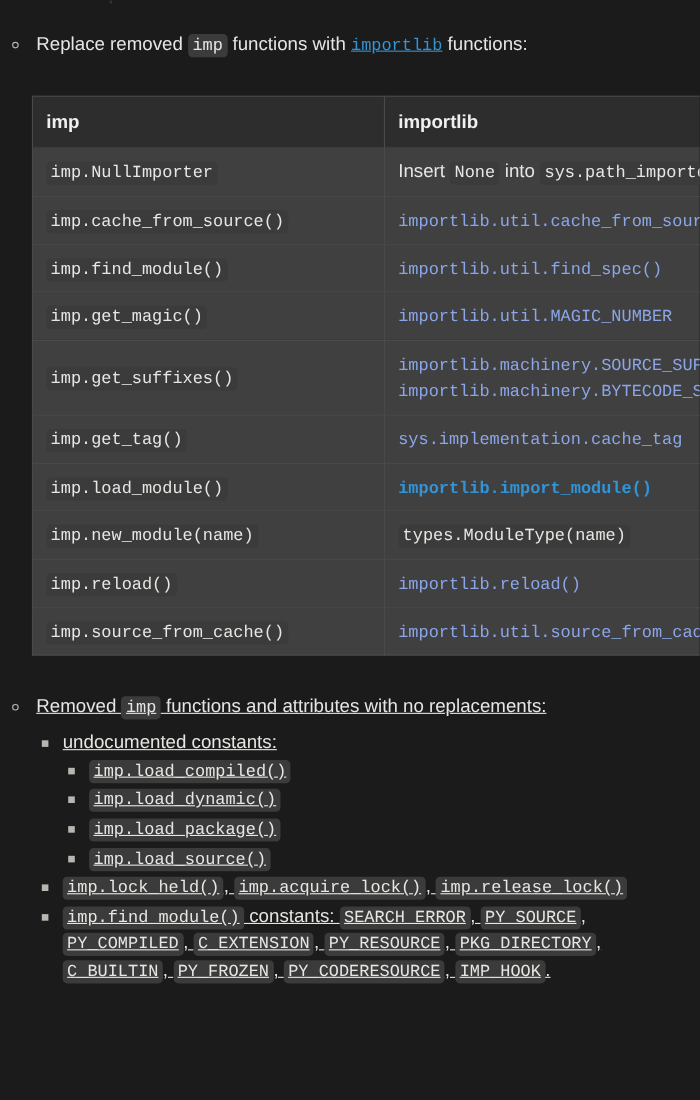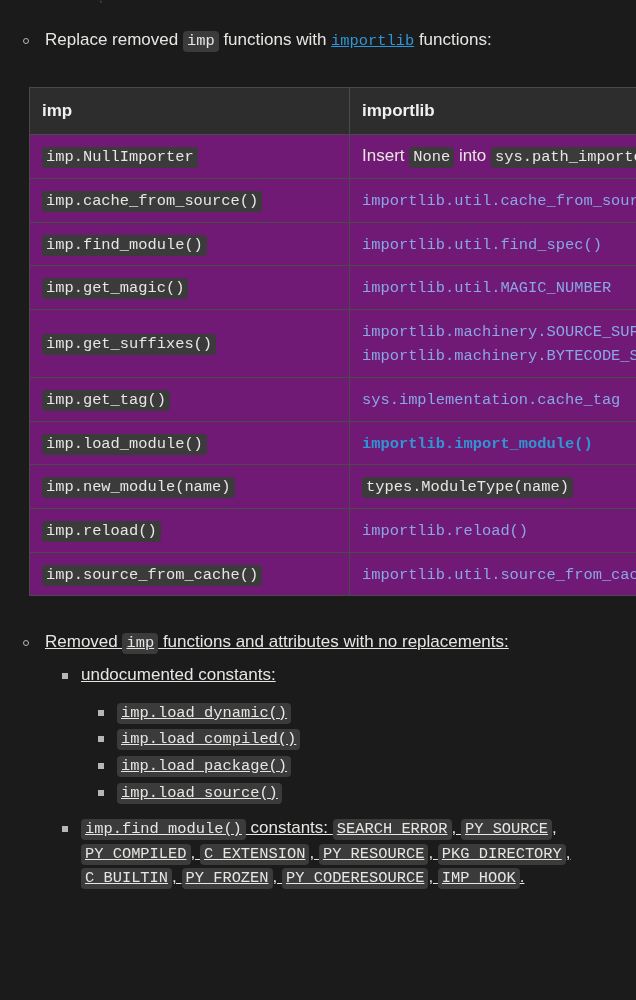--- a/index.html
+++ b/index.html
@@ -59,21 +59,21 @@
   }
   .txtlink {
     color: #3194d6;
     font-family: "Liberation Mono", monospace;
     font-size: 0.905em;
   }
 
   
   ul {
     list-style: none;
-    margin: 12px;
+    margin: 0;
     padding: 0;
   }
   .lvl1 > li {
     position: relative;
     padding-left: 33px;
     margin: 0 0 6px 0;
   }
   .lvl1 > li::before {
     content: "";
     position: absolute;
@@ -139,21 +139,21 @@
     font-size: 17px;
   }
   table.imp-table th {
     background: #2d2d2d;
     font-weight: bold;
     color: #f2f0ee;
     padding-top: 11px;
     padding-bottom: 11px;
   }
   table.imp-table td {
-    background: #701a75;
+    background: #404040;
     color: #e8e6e3;
   }
   col.c1 { width: 320px; }
   col.c2 { width: 780px; }
   td.two-line .ln { display: block; }
 
   .sect-removed { margin-top: 34px; text-decoration: underline; }
   .tight { margin-bottom: 0; }
 </style>
 </head>
@@ -230,25 +230,28 @@
   </div>
 
   <ul class="lvl1 sect-removed">
     <li>
       <span>Removed </span><code>imp</code><span> functions and attributes with no replacements:</span>
 
       <ul class="lvl2">
         <li>
           <span>undocumented constants:</span>
           <ul class="lvl3" id="undocumented-list">
+              <li><code>imp.load_compiled()</code></li>
               <li><code>imp.load_dynamic()</code></li>
-              <li><code>imp.load_compiled()</code></li>
               <li><code>imp.load_package()</code></li>
               <li><code>imp.load_source()</code></li>
             </ul>
+        </li>
+        <li class="tight">
+          <span id="locks-line"><code>imp.lock_held()</code><span>, </span><code>imp.acquire_lock()</code><span>, </span><code>imp.release_lock()</code></span>
         </li>
         <li class="tight">
           <span id="constants-line"><code>imp.find_module()</code><span> constants: </span><code>SEARCH_ERROR</code><span>, </span><code>PY_SOURCE</code><span>, </span><code>PY_COMPILED</code><span>, </span><code>C_EXTENSION</code><span>, </span><code>PY_RESOURCE</code><span>, </span><code>PKG_DIRECTORY</code><span>, </span><code>C_BUILTIN</code><span>, </span><code>PY_FROZEN</code><span>, </span><code>PY_CODERESOURCE</code><span>, </span><code>IMP_HOOK</code><span>.</span></span>
         </li>
       </ul>
     </li>
   </ul>
 
 </div>
 

